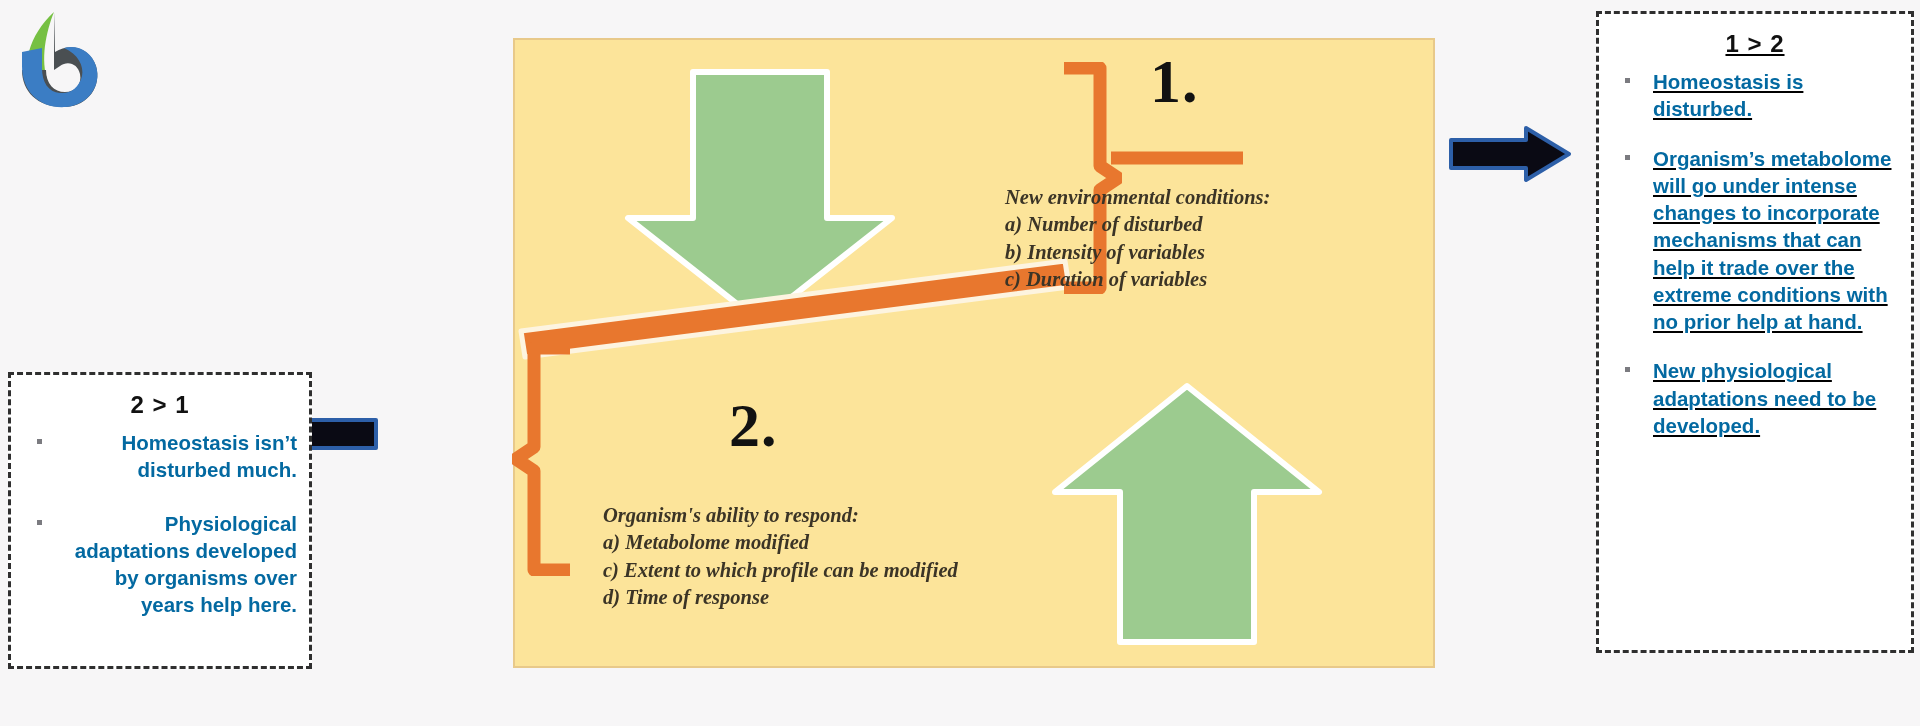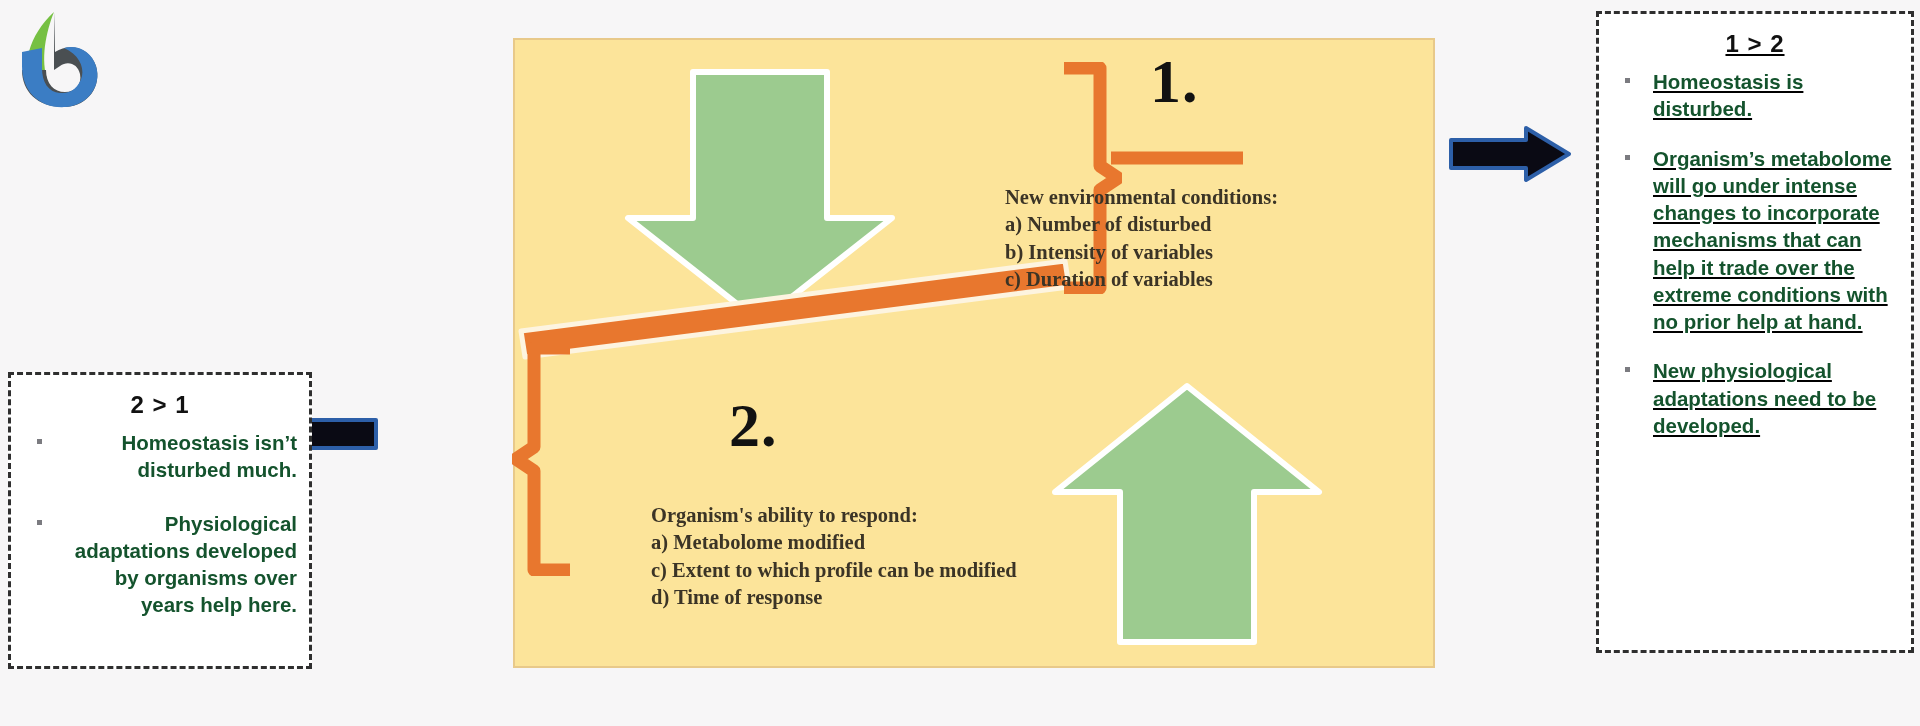--- a/index.html
+++ b/index.html
@@ -45,22 +45,22 @@
   .panel-text {
     position: absolute;
     font-family: "Liberation Serif", serif;
     font-size: 20.5px;
     font-weight: bold;
     color: #3b3426;
     line-height: 1.34;
     white-space: nowrap;
   }
   #cond-text { left: 1003px; top: 182px; }
-  #resp-text { left: 601px; top: 500px; margin-left: 48px; }
-  .panel-text .ln { display: block; }
+  #resp-text { left: 601px; top: 500px; }
+  .panel-text .ln { display: block; font-style: italic; }
 
   
   .brace { position: absolute; }
 
   
   .blk-arrow { position: absolute; }
 
   
   .side-box {
     position: absolute;
@@ -79,21 +79,21 @@
     letter-spacing: 1px;
     margin: 6px 0 10px 0;
   }
   .bullets { list-style: none; margin: 0; padding: 0; }
   .bullets li {
     position: relative;
     padding-left: 42px;
     margin-bottom: 22px;
     font-size: 20.5px;
     line-height: 1.33;
-    color: #14532d;
+    color: #0369a1;
     font-weight: 600;
   }
   .bullets li .dot {
     position: absolute; left: 14px; top: 10px;
     width: 5px; height: 5px; background: #7b7b80;
   }
   #box-left .bullets li { margin-bottom: 26px; text-align: right; }
 </style>
 </head>
 <body>

